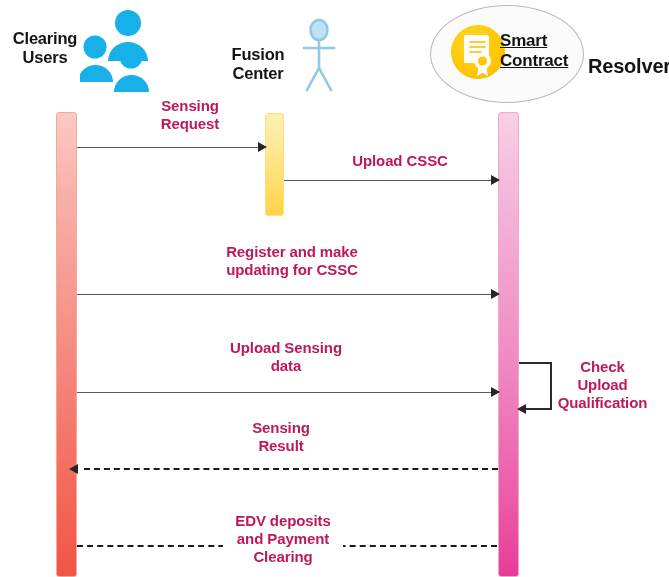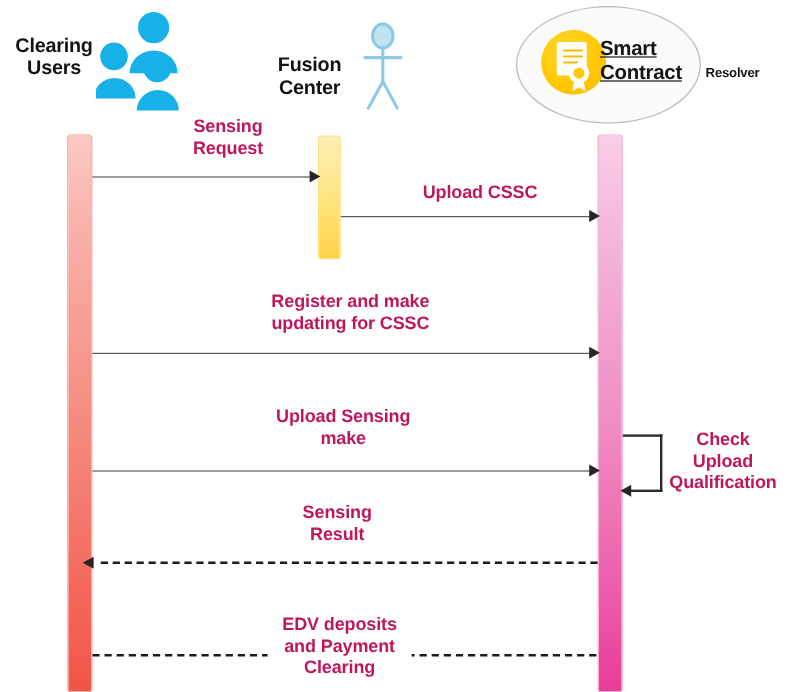--- a/index.html
+++ b/index.html
@@ -40,21 +40,21 @@
     margin-top: 15px;
   }
   #label-smart-contract {
     left: 500px; top: 31px; width: 70px;
     font-size: 17px;
     text-align: left;
     text-decoration: underline;
   }
   #label-resolver {
     left: 588px; top: 55px; width: 82px;
-    font-size: 11px;
+    font-size: 20px;
     text-align: left;
   }
 
   
   #smart-contract-oval {
     left: 430px; top: 5px;
     width: 154px; height: 98px;
     border: 1.4px solid #b9b9b9;
     border-radius: 50%;
     background: #fbfbfb;
@@ -217,21 +217,21 @@
   <div class="msg-label" style="left:330px; top:152px; width:140px;">Upload CSSC</div>
   <div class="abs msg-line" style="left:284px; top:180px; width:213px;"></div>
   <div class="abs arrow-right" style="left:491px; top:175px;"></div>
 
   <div class="msg-label" style="left:192px; top:243px; width:200px;">Register and make
 updating for CSSC</div>
   <div class="abs msg-line" style="left:77px; top:294px; width:420px;"></div>
   <div class="abs arrow-right" style="left:491px; top:289px;"></div>
 
   <div class="msg-label" style="left:196px; top:339px; width:180px;">Upload Sensing
-make</div>
+data</div>
   <div class="abs msg-line" style="left:77px; top:392px; width:420px;"></div>
   <div class="abs arrow-right" style="left:491px; top:387px;"></div>
 
   <div class="abs" id="self-loop-bracket"></div>
   <div class="abs arrow-left" id="self-loop-arrowhead"></div>
   <div class="msg-label" id="label-check-upload">Check
 Upload
 Qualification</div>
 
   <div class="msg-label" style="left:216px; top:419px; width:130px;">Sensing

